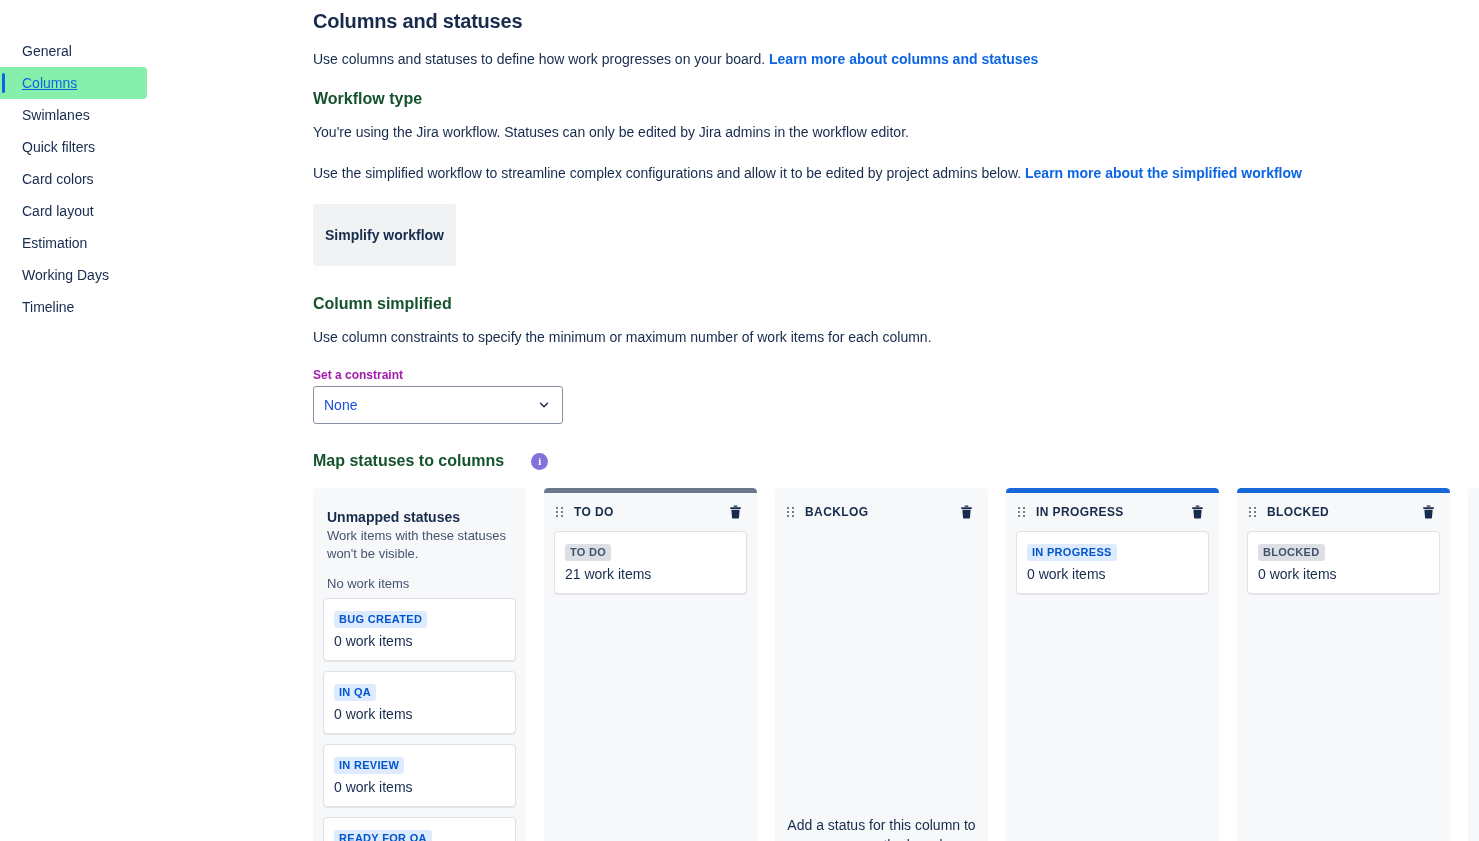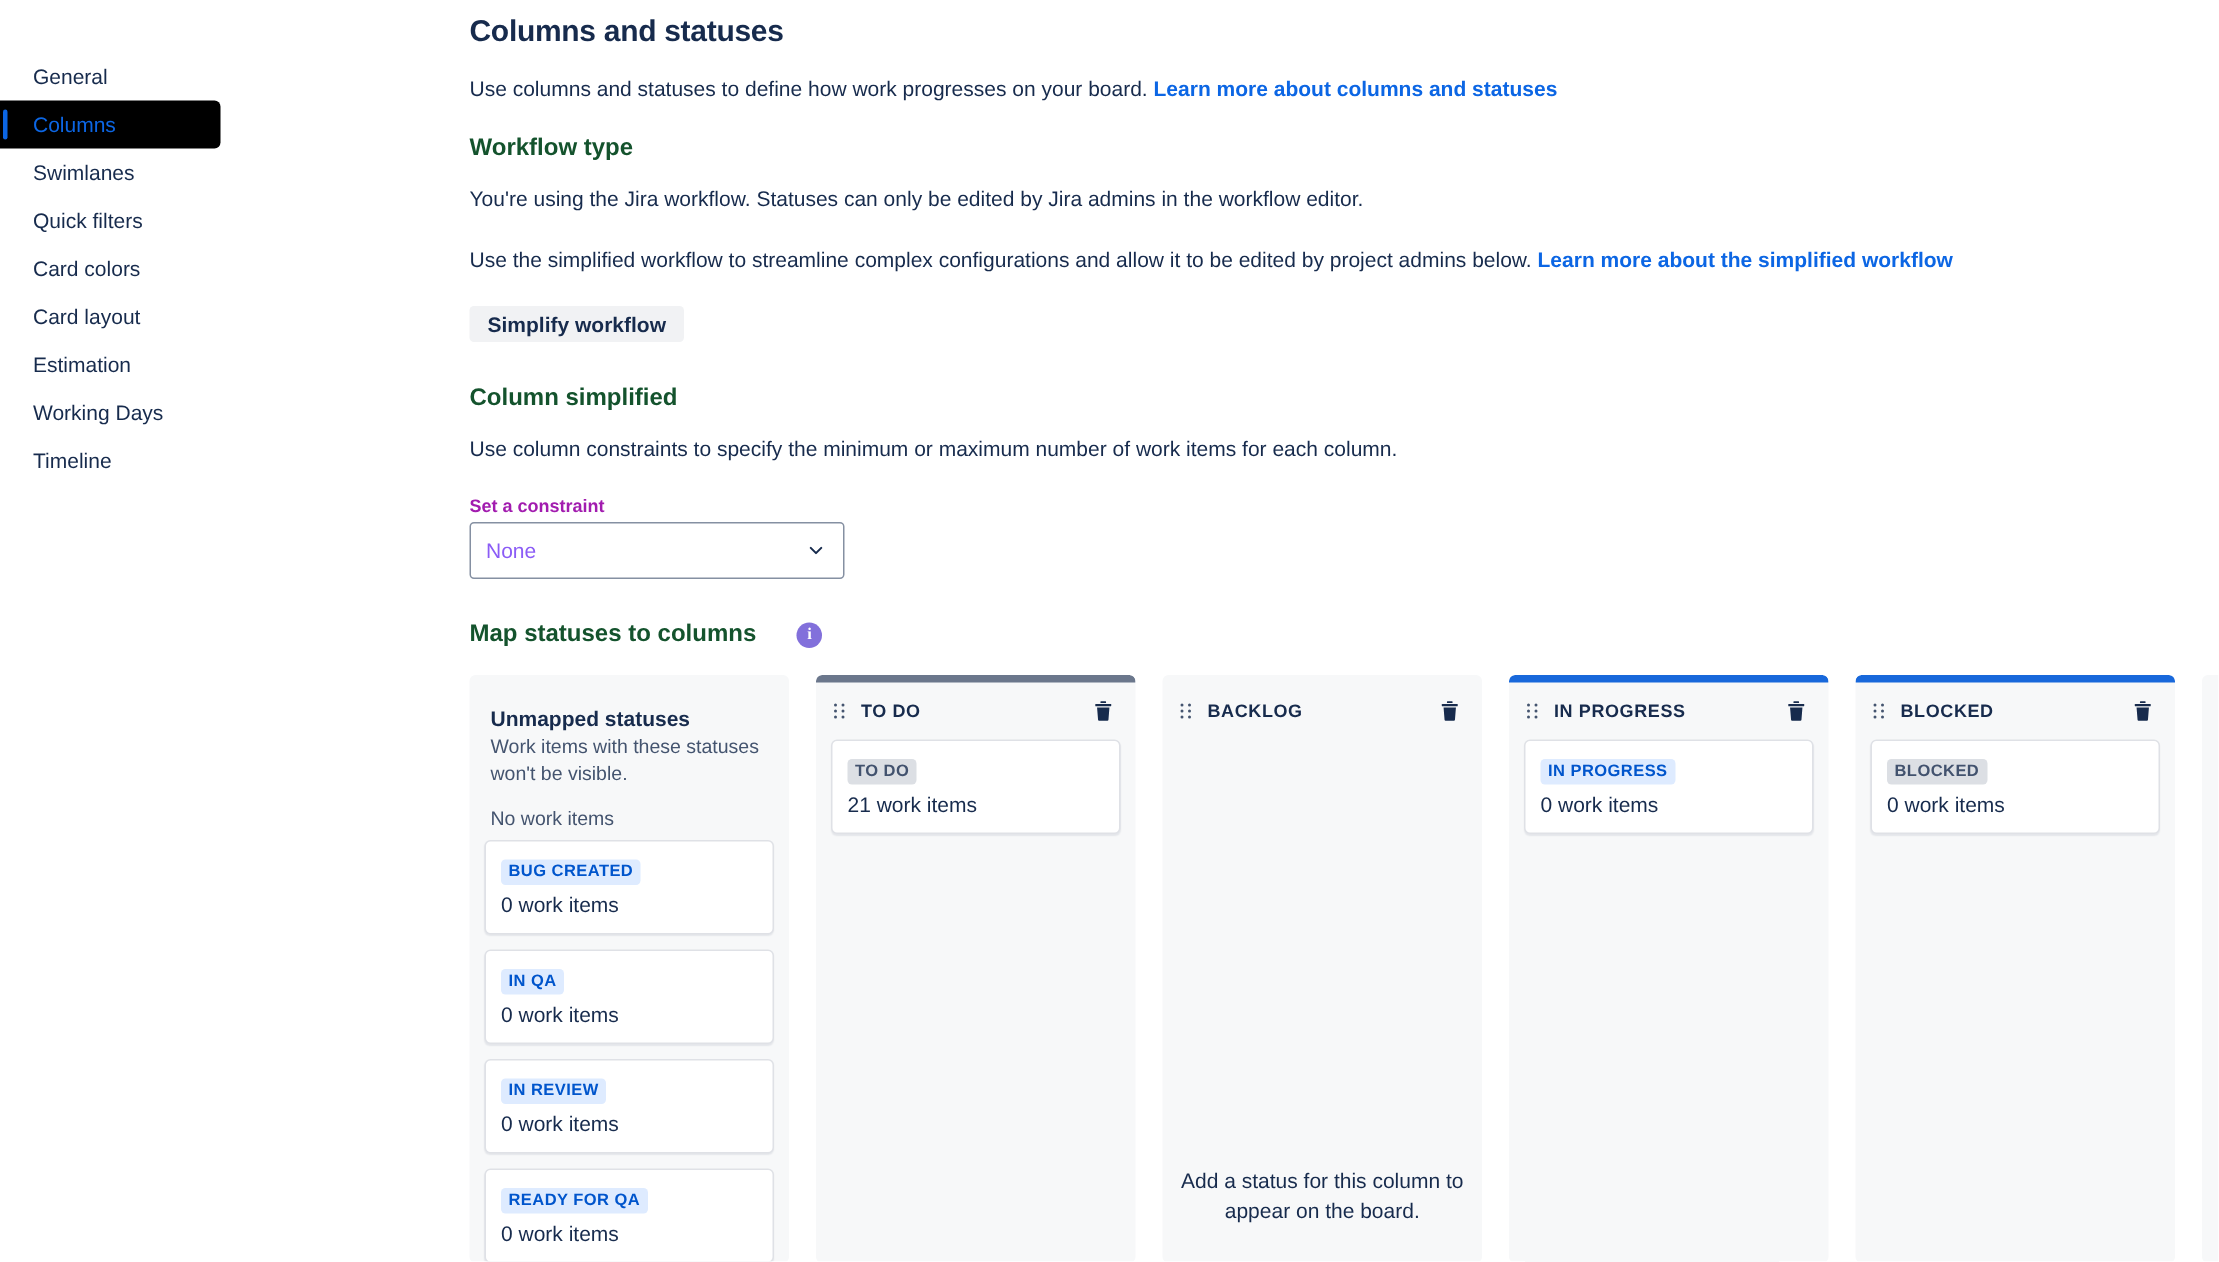--- a/index.html
+++ b/index.html
@@ -36,22 +36,23 @@
     padding-left: 22px;
     display: flex;
     align-items: center;
     font-size: 14px;
     color: #172B4D;
     border-radius: 0 4px 4px 0;
     cursor: pointer;
     white-space: nowrap;
   }
   .nav-item.selected {
-    background: #000000;
+    background: #86efac;
     color: #0C66E4;
+    text-decoration: underline;
   }
   .nav-item.selected::before {
     content: "";
     position: absolute;
     left: 2px;
     top: 6px;
     bottom: 6px;
     width: 3px;
     border-radius: 2px;
     background: #0C66E4;
@@ -97,21 +98,21 @@
 
   .btn-secondary {
     display: inline-block;
     background: #F1F2F4;
     color: #172B4D;
     border: none;
     border-radius: 3px;
     font-size: 14px;
     font-weight: 600;
     font-family: inherit;
-    padding: 4px 12px;
+    padding: 23px 12px;
     cursor: pointer;
     margin-bottom: 29px;
   }
 
   .field-label {
     font-size: 12px;
     font-weight: 700;
     color: #a21caf;
     margin-bottom: 4px;
   }
@@ -122,21 +123,21 @@
     margin-bottom: 28px;
   }
   .select-box {
     width: 100%;
     height: 38px;
     border: 1px solid #8590A2;
     border-radius: 3px;
     background: #ffffff;
     font-size: 14px;
     font-family: inherit;
-    color: #8b5cf6;
+    color: #1d4ed8;
     padding: 0 34px 0 10px;
     display: flex;
     align-items: center;
     cursor: pointer;
   }
   .chev {
     position: absolute;
     right: 12px;
     top: 50%;
     transform: translateY(-50%);

